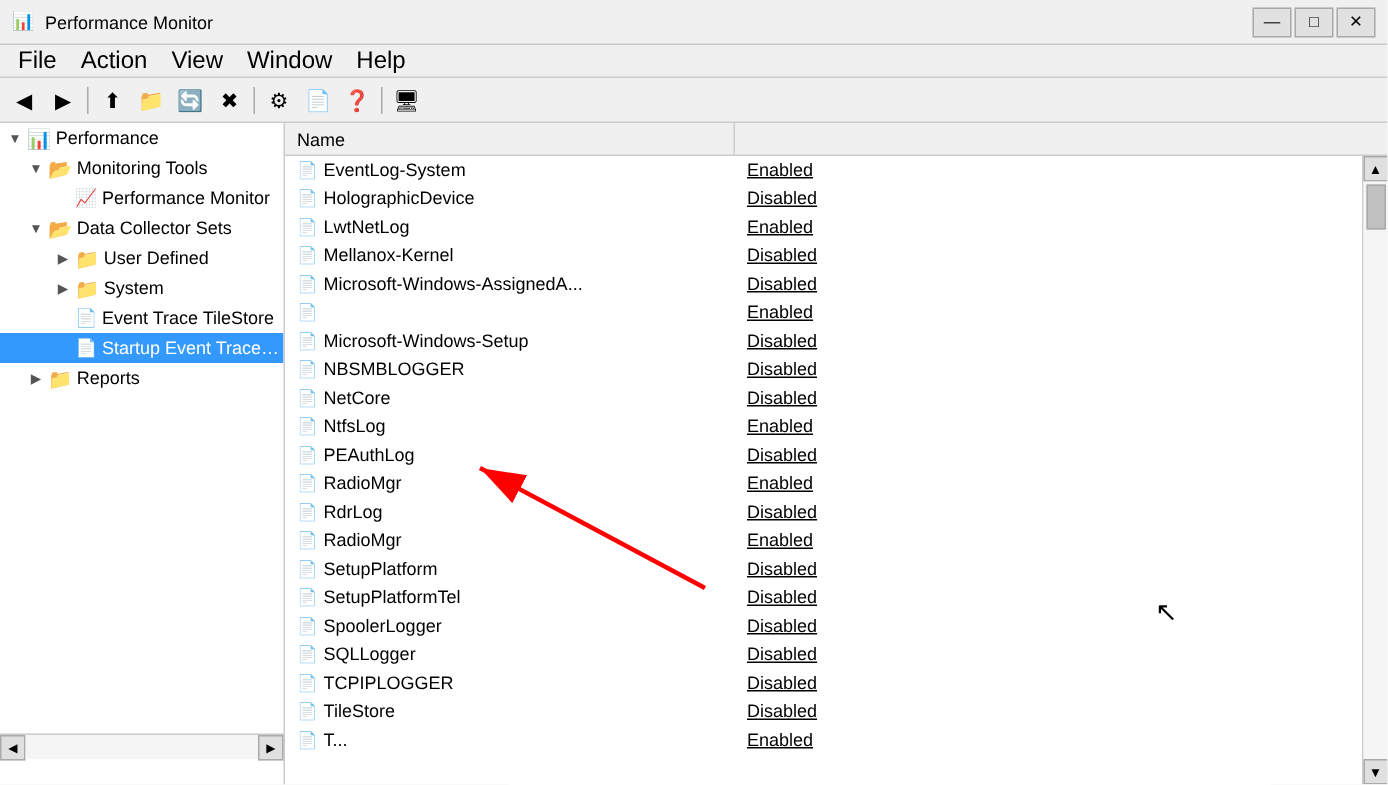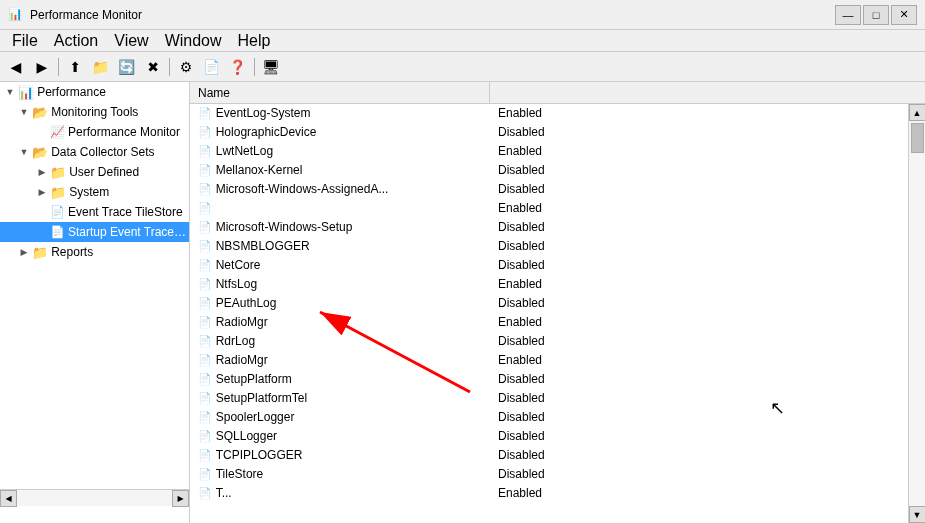--- a/index.html
+++ b/index.html
@@ -78,21 +78,21 @@
     }
     .col-name { width: 300px; }
     .col-status { width: 120px; }
     .list-body { flex: 1; overflow-y: auto; overflow-x: hidden; }
     .list-row {
       display: flex; align-items: center; height: 19px;
       border-bottom: 1px solid transparent; cursor: default;
     }
     .cell { padding: 1px 8px; font-size: 12px; overflow: hidden; text-overflow: ellipsis; white-space: nowrap; }
     .cell-name { width: 300px; display: flex; align-items: center; gap: 4px; }
-    .cell-status { width: 120px; }
+    .cell-status { width: 120px; text-decoration: underline; }
 
     
     .v-scrollbar {
       width: 17px; background: #f0f0f0; border-left: 1px solid #ccc;
       display: flex; flex-direction: column; align-items: center;
     }
     .v-scroll-btn {
       width: 17px; height: 17px; background: #e0e0e0; border: 1px solid #aaa;
       display: flex; align-items: center; justify-content: center; font-size: 9px; cursor: pointer;
     }

